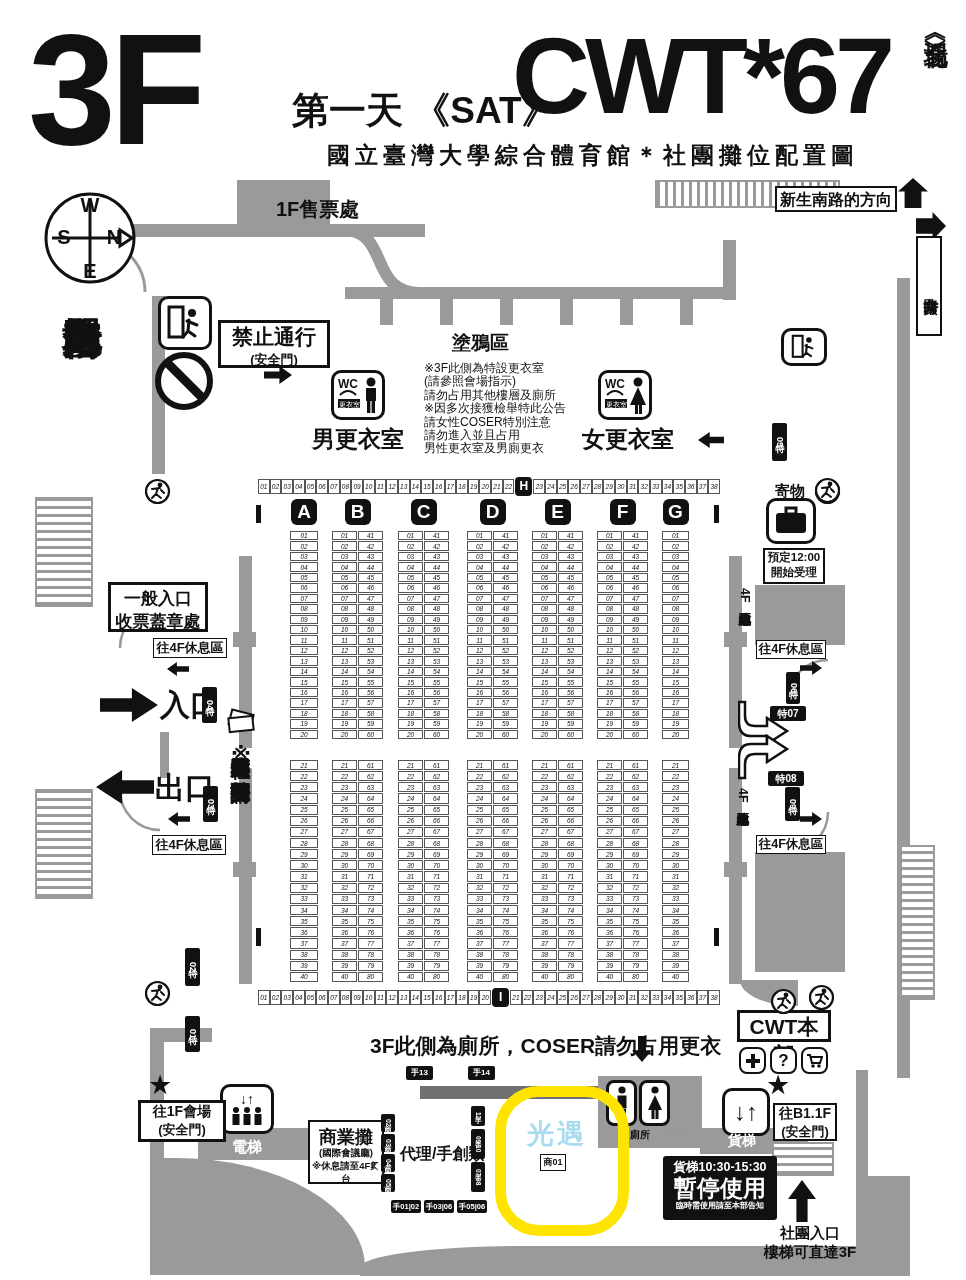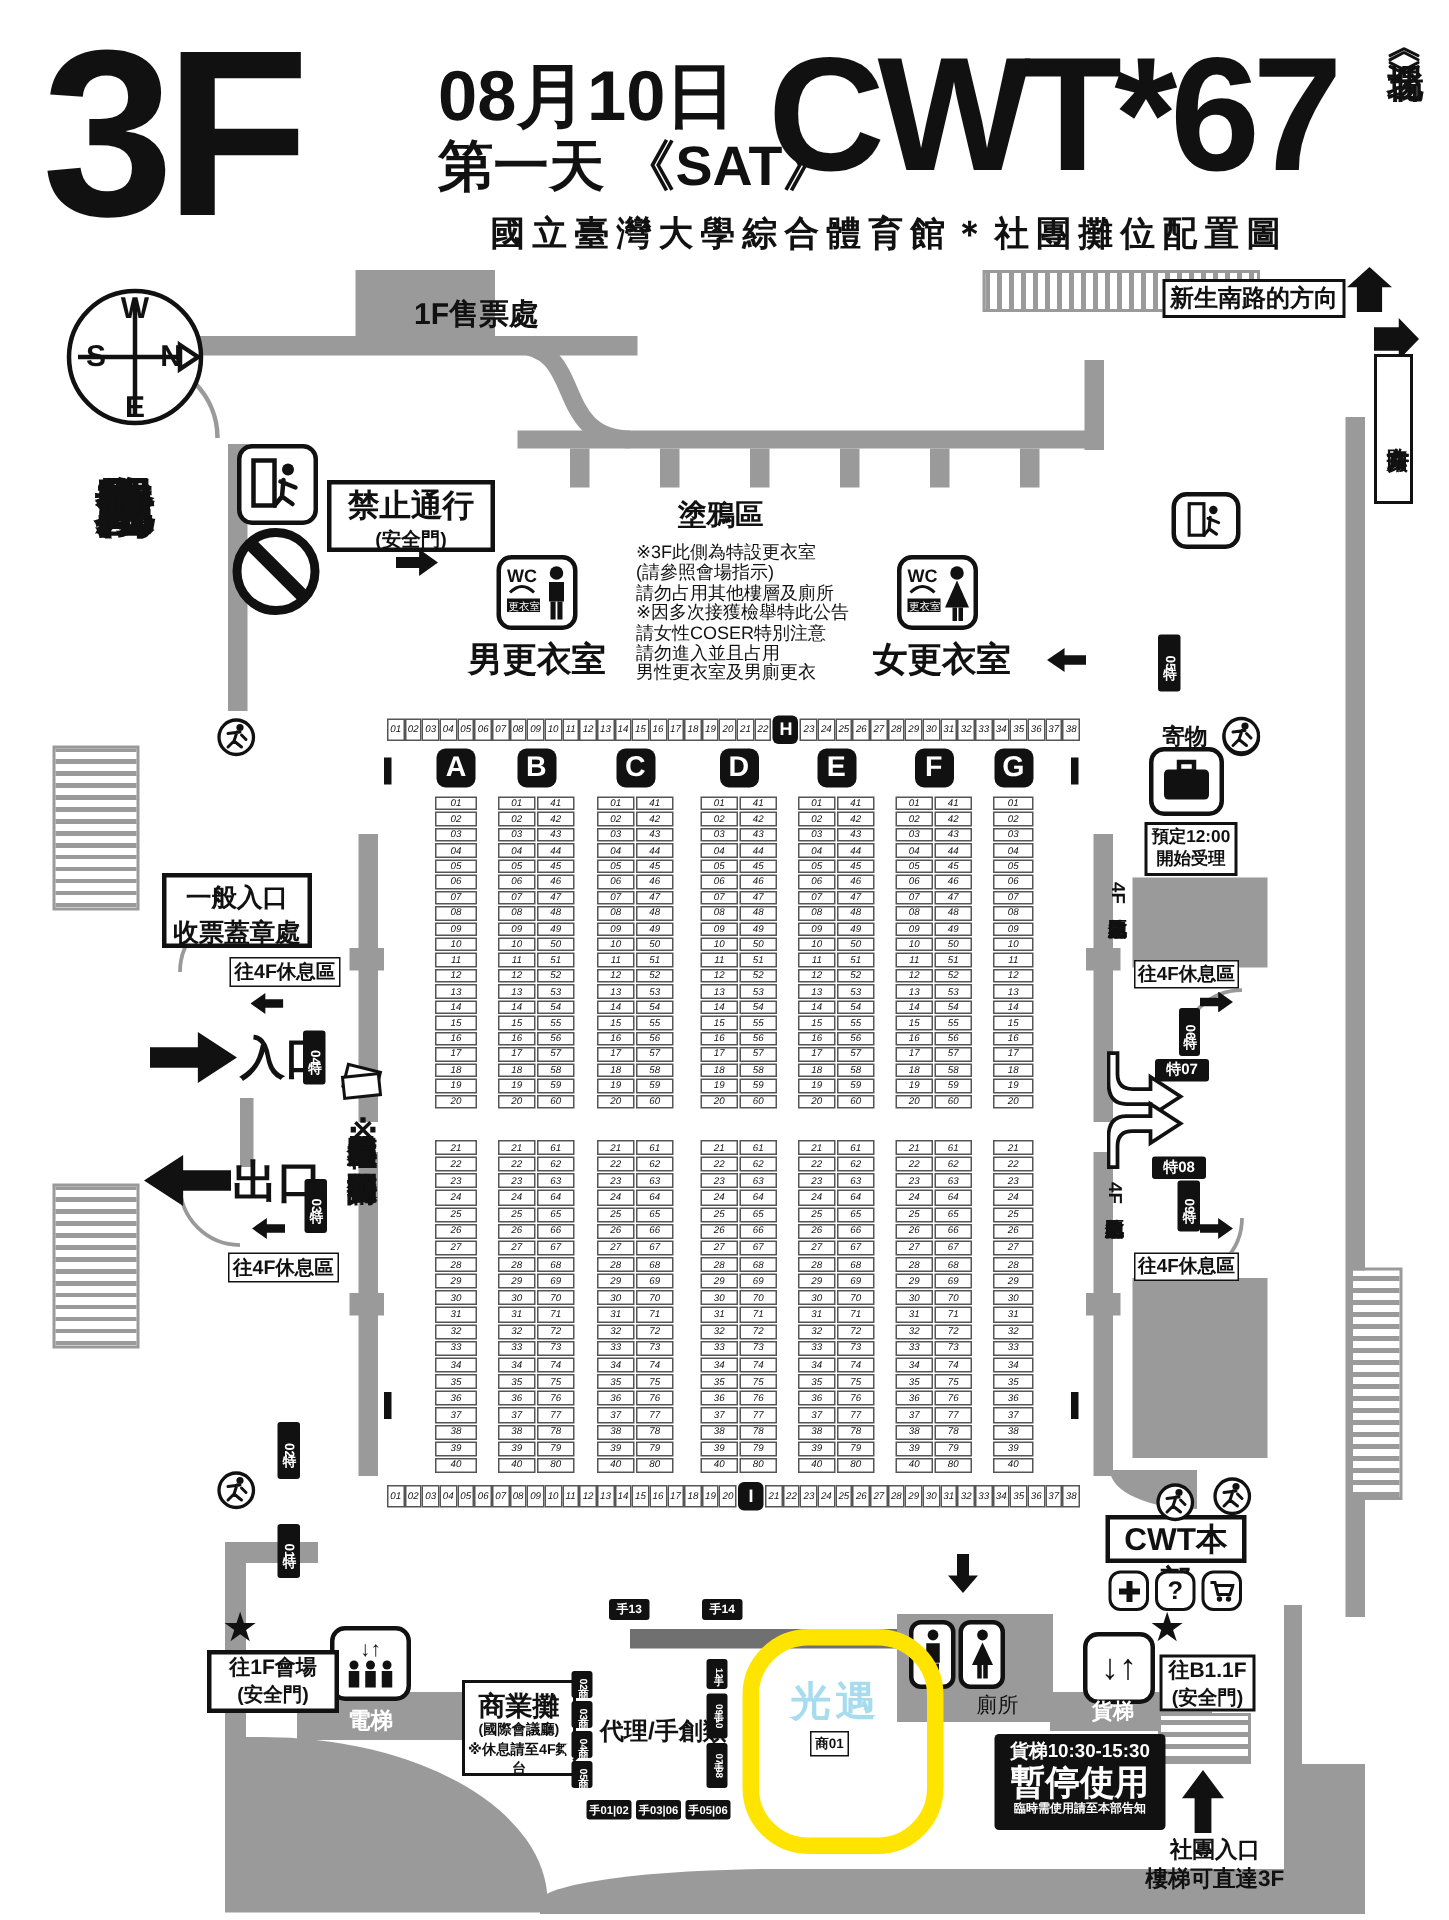--- a/index.html
+++ b/index.html
@@ -40,21 +40,20 @@
         z-index:6;box-sizing:border-box;}
   .star{position:absolute;font-size:27px;z-index:6;line-height:1;}
   .graylabel{position:absolute;color:#fff;font-weight:bold;z-index:5;}
 </style>
 </head>
 <body>
 
 <div id="page">
 
   <div class="abs" style="left:28px;top:10px;font-size:158px;font-weight:900;line-height:1;letter-spacing:-6px;">3F</div>
-  <div class="abs" style="left:292px;top:40px;font-size:47px;font-weight:900;line-height:1;">08月10日</div>
   <div class="abs" style="left:292px;top:92px;font-size:37px;font-weight:900;line-height:1;">第一天 《SAT》</div>
   <div class="abs" style="left:512px;top:22px;font-size:108px;font-weight:900;line-height:1;letter-spacing:-5px;">CWT*67</div>
   <div class="abs vtext" style="right:14px;top:24px;height:150px;font-size:24px;font-weight:bold;">《台北場》</div>
   <div class="abs" style="left:288px;top:140px;width:610px;font-size:23px;font-weight:bold;letter-spacing:5px;text-align:center;">國立臺灣大學綜合體育館＊社團攤位配置圖</div>
 
   <div class="wall" style="left:118px;top:224px;width:307px;height:13px;"></div>
   <div class="wall" style="left:237px;top:180px;width:93px;height:47px;"></div>
   <div class="wall" style="left:345px;top:287px;width:385px;height:12px;"></div>
   <div class="wall" style="left:380px;top:299px;width:13px;height:26px;"></div>
   <div class="wall" style="left:440px;top:299px;width:13px;height:26px;"></div>
@@ -861,20 +860,21 @@
   <div class="thinbox" style="left:756px;top:640px;width:70px;height:19px;font-size:12.5px;line-height:17px;">往4F休息區</div>
   <div class="arrow-r" style="left:800px;top:661px;width:22px;height:14px;z-index:5;"></div>
   <div class="thinbox" style="left:756px;top:835px;width:70px;height:19px;font-size:12.5px;line-height:17px;">往4F休息區</div>
   <div class="arrow-r" style="left:800px;top:812px;width:22px;height:14px;z-index:5;"></div>
 
   <svg class="abs" style="left:738px;top:700px;z-index:5;" width="52" height="80" viewBox="0 0 52 80">
     <path d="M4,2 L4,16 Q4,26 14,26 L26,26 L26,18 L46,31 L26,44 L26,36 L10,36 Q-2,36 -2,22 L-2,2 Z" transform="translate(3,0)" fill="#fff" stroke="#111" stroke-width="2.5"></path>
     <path d="M4,78 L4,64 Q4,54 14,54 L26,54 L26,62 L46,49 L26,36 L26,44 L10,44 Q-2,44 -2,58 L-2,78 Z" transform="translate(3,0)" fill="#fff" stroke="#111" stroke-width="2.5"></path>
   </svg>
 
+  <div class="abs" style="left:370px;top:1032px;font-size:21px;font-weight:900;z-index:5;">3F此側為廁所，COSER請勿占用更衣</div>
   <div class="arrow-d" style="left:632px;top:1036px;width:20px;height:26px;z-index:5;"></div>
 
   <div class="abs runner-circle" style="left: 770px; top: 988px; z-index: 6;"><svg width="27" height="27" viewBox="0 0 27 27">
         <circle cx="13.5" cy="13.5" r="11.5" fill="#fff" stroke="#111" stroke-width="2.2"></circle>
         <circle cx="16" cy="7" r="2.4" fill="#111"></circle>
         <path d="M8,11 L16,10 M14,10 L12,16 M12,16 L8,20 M12,16 L17,20 M17,12 L20,15" stroke="#111" stroke-width="2" fill="none" stroke-linecap="round"></path>
       </svg></div>
   <div class="wbox" style="left:737px;top:1010px;width:94px;height:32px;font-size:21px;line-height:28px;border-width:3px;">CWT本部</div>
   <div class="icon-sq" style="left:739px;top:1047px;width:27px;height:27px;border-width:2.5px;border-radius:8px;">
     <svg width="16" height="16" viewBox="0 0 16 16">
@@ -938,21 +938,21 @@
     </div>
     <div style="width:31px;height:46px;background:#fff;border:3px solid #111;border-radius:8px;box-sizing:border-box;display:flex;align-items:center;justify-content:center;">
       <svg width="18" height="34" viewBox="0 0 18 34">
           <circle cx="9" cy="4" r="3.6" fill="#111"></circle>
           <polygon points="9,9 2,24 16,24" fill="#111"></polygon>
           <rect x="5.5" y="24" width="3" height="9" fill="#111"></rect>
           <rect x="9.5" y="24" width="3" height="9" fill="#111"></rect>
         </svg>
     </div>
   </div>
-  <div class="abs" style="left:651px;top:1128px;font-size:14px;font-weight:normal;z-index:5;">廁所</div>
+  <div class="abs" style="left:630px;top:1128px;font-size:10px;font-weight:bold;z-index:5;">廁所</div>
 
   <div class="icon-sq" style="left:722px;top:1088px;width:48px;height:48px;font-size:24px;font-weight:900;">↓↑</div>
   <div class="graylabel" style="left:728px;top:1132px;font-size:14px;">貨梯</div>
 
   <div class="callout" style="left:308px;top:1120px;width:76px;height:64px;border-width:2.5px;padding-top:6px;">
     <div style="font-size:18px;line-height:1.05;">商業攤</div>
     <div style="font-size:9.5px;">(國際會議廳)</div>
     <div style="font-size:9.5px;">※休息請至4F舞台</div>
     <div style="position:absolute;right:-7px;bottom:10px;width:10px;height:10px;background:#fff;border-right:2.5px solid #111;border-top:2.5px solid #111;transform:rotate(45deg);"></div>
   </div>

